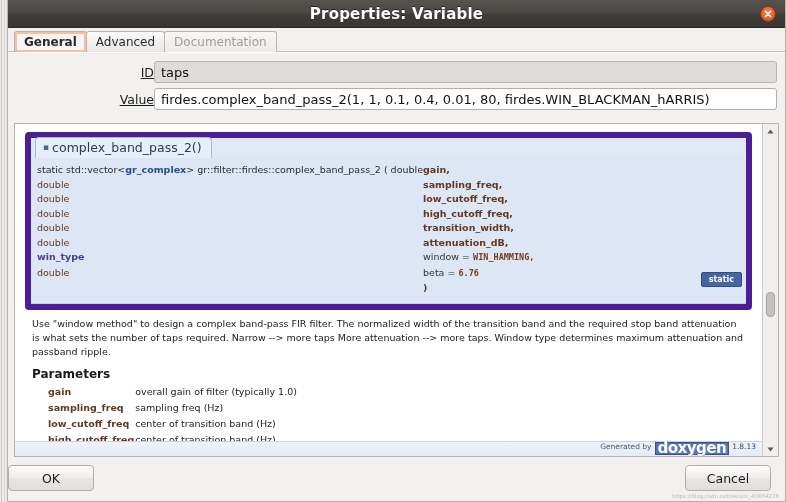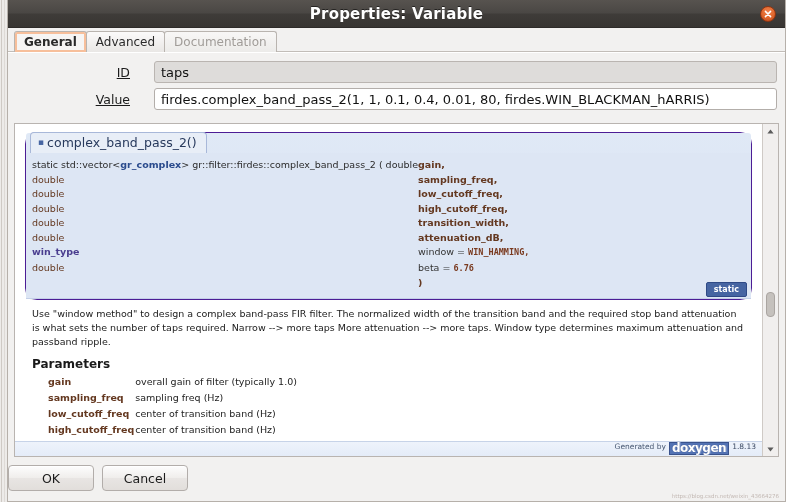--- a/index.html
+++ b/index.html
@@ -90,21 +90,21 @@
 
   
   #formarea {
     flex: 0 0 auto;
     background: #f2f1f0;
     border-top: 1px solid #ffffff;
     padding: 8px 6px 4px 6px;
   }
   .frow { display: flex; align-items: center; margin-bottom: 5px; height: 22px; }
   .flabel {
-    width: 140px; text-align: right; padding-right: 24px;
+    width: 140px; text-align: right; padding-right: 0;
     font-size: 12.5px; color: #1b1b1b;
     text-decoration: underline;
   }
   .fvalue {
     flex: 1;
     height: 22px;
     border: 1px solid #b3aeaa;
     border-radius: 3px;
     font-size: 13px;
     color: #111;
@@ -131,22 +131,22 @@
     flex: 1 1 auto;
     background: #ffffff;
     overflow: hidden;
     position: relative;
     font-family: "DejaVu Sans", "Liberation Sans", sans-serif;
   }
   #doc-inner { padding: 6px 8px 0 8px; }
 
   
   .memitem {
-    border: 1px solid #4c1d95;
-    border-radius: 12px;
+    border: 6px solid #4c1d95;
+    border-radius: 4px;
     margin: 2px 2px 0 2px;
     box-shadow: 0 1px 1px rgba(0,0,0,.08);
     background: #e8eef7;
   }
   .memproto {
     background: linear-gradient(to bottom,#e0e9f6 0%,#d5e0f2 100%);
     border-bottom: 1px solid #c4d0e8;
     border-radius: 3px 3px 0 0;
     padding: 0;
     position: relative;
@@ -169,21 +169,21 @@
   table.memname { border-collapse: collapse; font-size: 9.5px; color: #283a5d; }
   table.memname td { padding: 0 0 1.5px 0; vertical-align: top; line-height: 13px; white-space: nowrap; }
   td.sig { padding-right: 4px; font-size: 9.5px; color:#2b2b2b; }
   td.ptype { color: #643820; width: 74px; padding-left: 6px; }
   td.ptype.kw { font-weight: bold; color:#4a3d8f; }
   td.pname { color: #643820; font-weight: bold; padding-left: 4px; }
   td.pname .def { font-weight: normal; color:#333;margin-top:48px; }
   td.pname .defval { font-family:"DejaVu Sans Mono","Liberation Mono",monospace; font-size: 8.5px; color:#7a3a1f; }
   .grclass { color:#2a4b8d; font-weight:bold; }
   .static-badge {
-    position: absolute; right: 4px; bottom: 1px;
+    position: absolute; right: 4px; bottom: 16px;
     background: #4665a2; color: #ffffff;
     font-size: 8px; font-weight: bold;
     padding: 2px 7px 2px 7px;
     border-radius: 2px;
     border: 1px solid #2f4a86;
   }
   .memdoc {
     background: #ffffff;
     padding: 7px 9px 9px 9px;
     font-size: 9.5px;
@@ -203,21 +203,21 @@
     height: 15px;
     background: linear-gradient(to bottom,#eef3fb 0%,#e4ecf8 100%);
     border-top: 1px solid #c7d3e8;
     display: flex; align-items: flex-start; justify-content: flex-end;
     padding-right: 6px;
     font-size: 8px; color: #465670;
     gap: 3px;
   }
   #doxfooter .genby { font-size: 7.5px; }
   #doxlogo {
-    font-weight: bold; font-size: 12px; letter-spacing: -0.5px;
+    font-weight: bold; font-size: 15px; letter-spacing: -0.5px;
     color: #ffffff;
     background: #5373b4;
     border: 1px solid #39528c;
     padding: 0 2px;
     text-shadow: 0 0 1px #2b3f6e, 1px 0 0 #8aa3d6;
     line-height: 11px;
   }
   #doxver { font-size: 7.5px; color:#3c4a63; }
 
   
@@ -240,21 +240,21 @@
     width: 9px; height: 25px;
     background: #c5c1bd;
     border: 1px solid #aaa5a1;
     border-radius: 4px;
     cursor: pointer;
   }
 
   
   #actions {
     flex: 0 0 40px;
-    display: flex; align-items: center; justify-content: flex-start;
+    display: flex; align-items: center; justify-content: space-between;
     padding: 0 14px 6px 0;
     gap: 8px;
     background: #f2f1f0;
     position: relative;
   }
   .abtn {
     width: 86px; height: 26px;
     border: 1px solid #b2adaa;
     border-radius: 4px;
     background: linear-gradient(to bottom,#fdfdfd 0%,#f0eeec 48%,#e8e5e3 52%,#e2dedb 100%);

